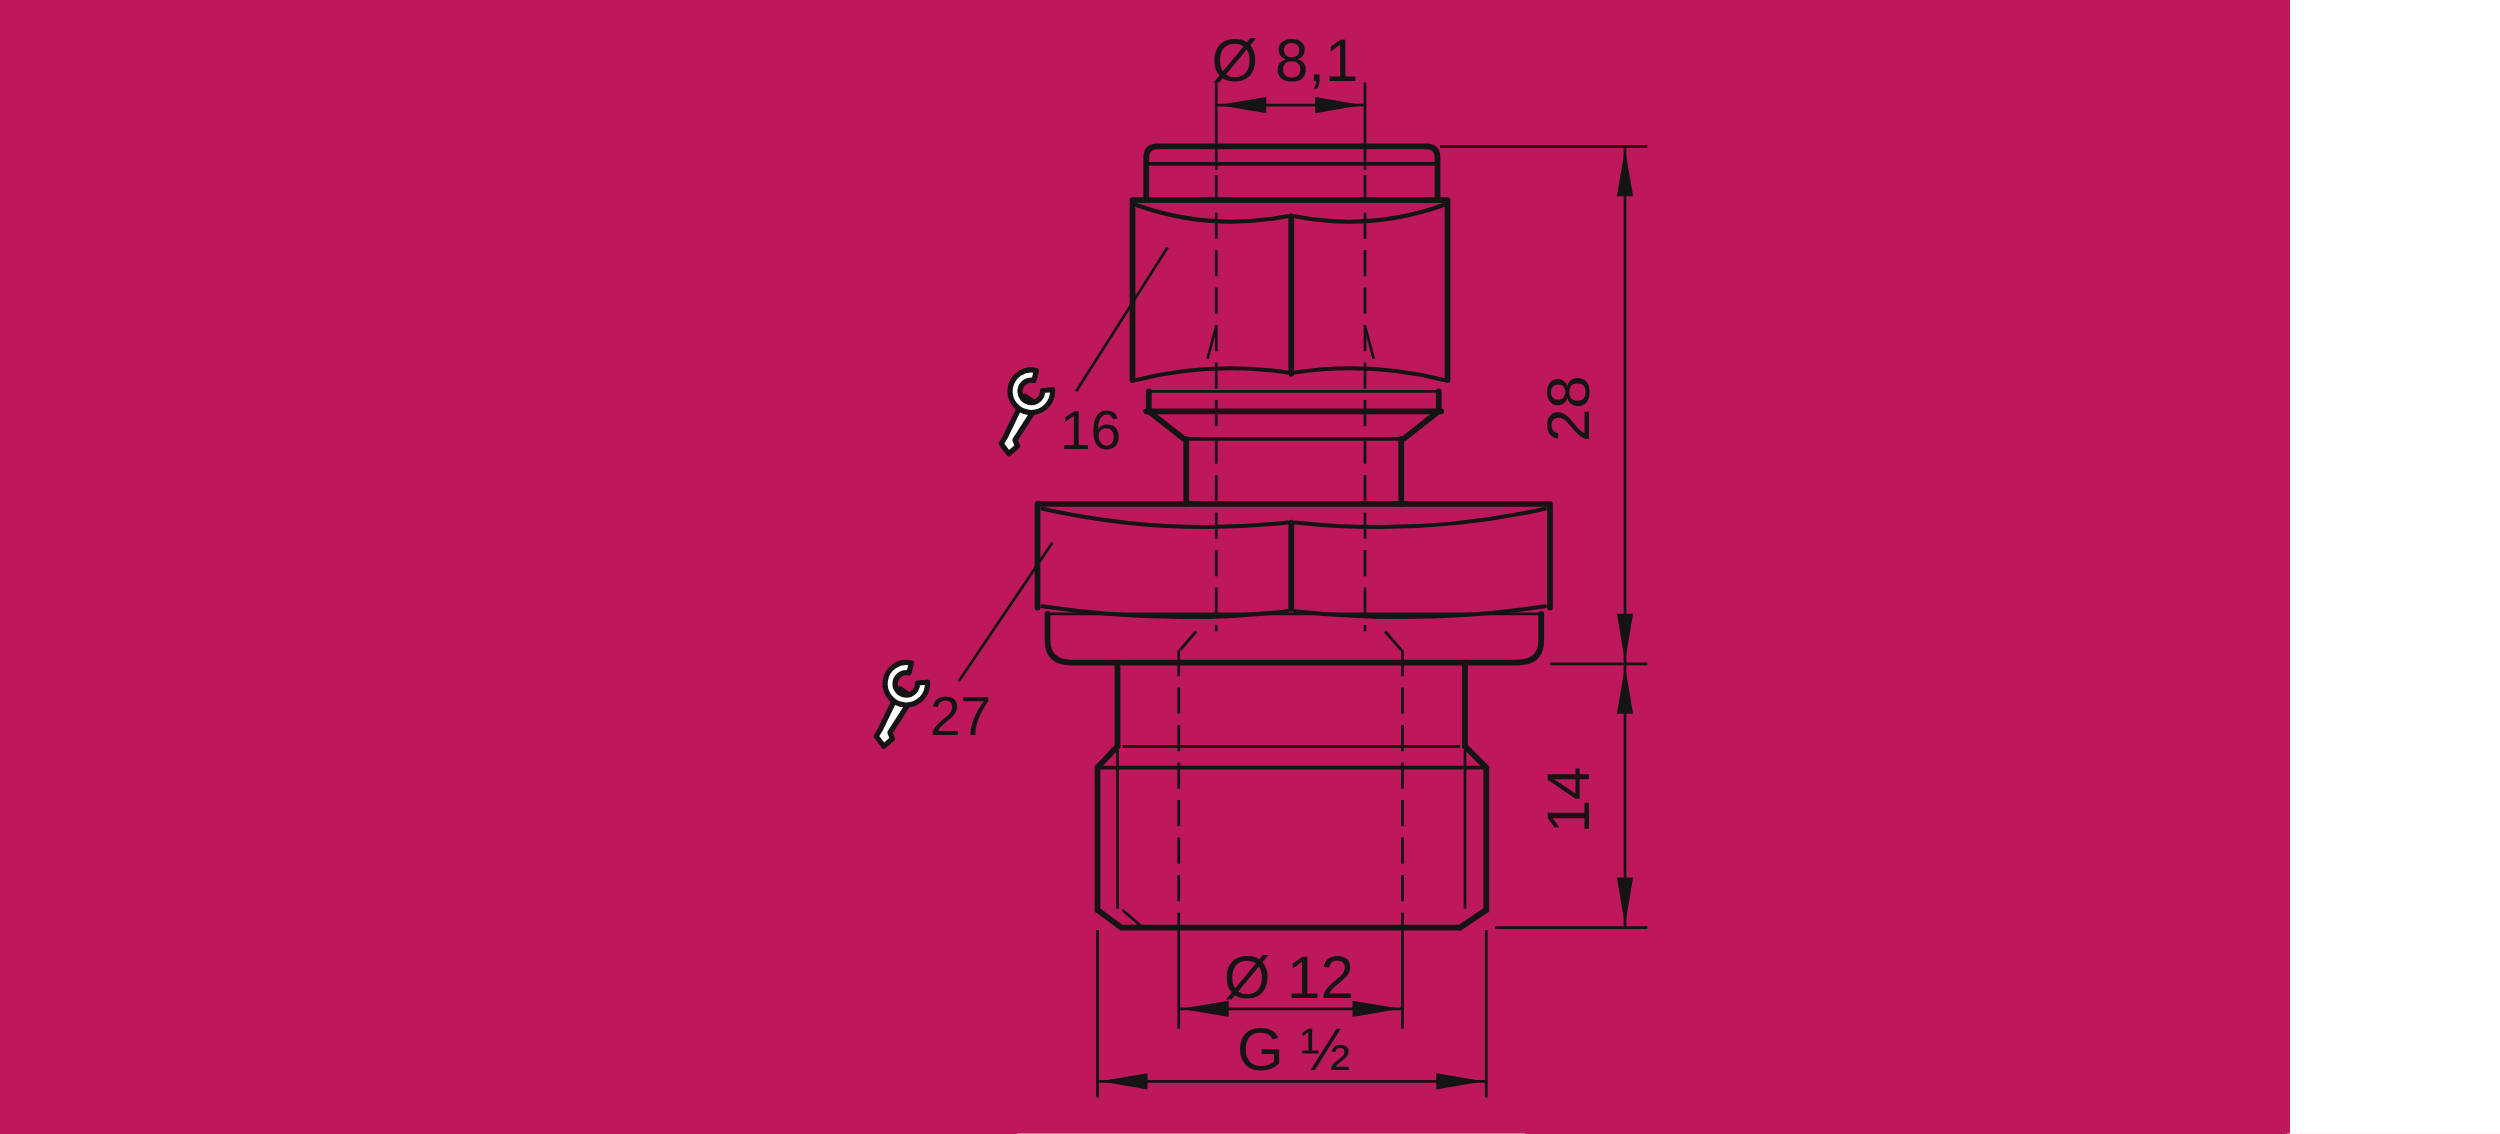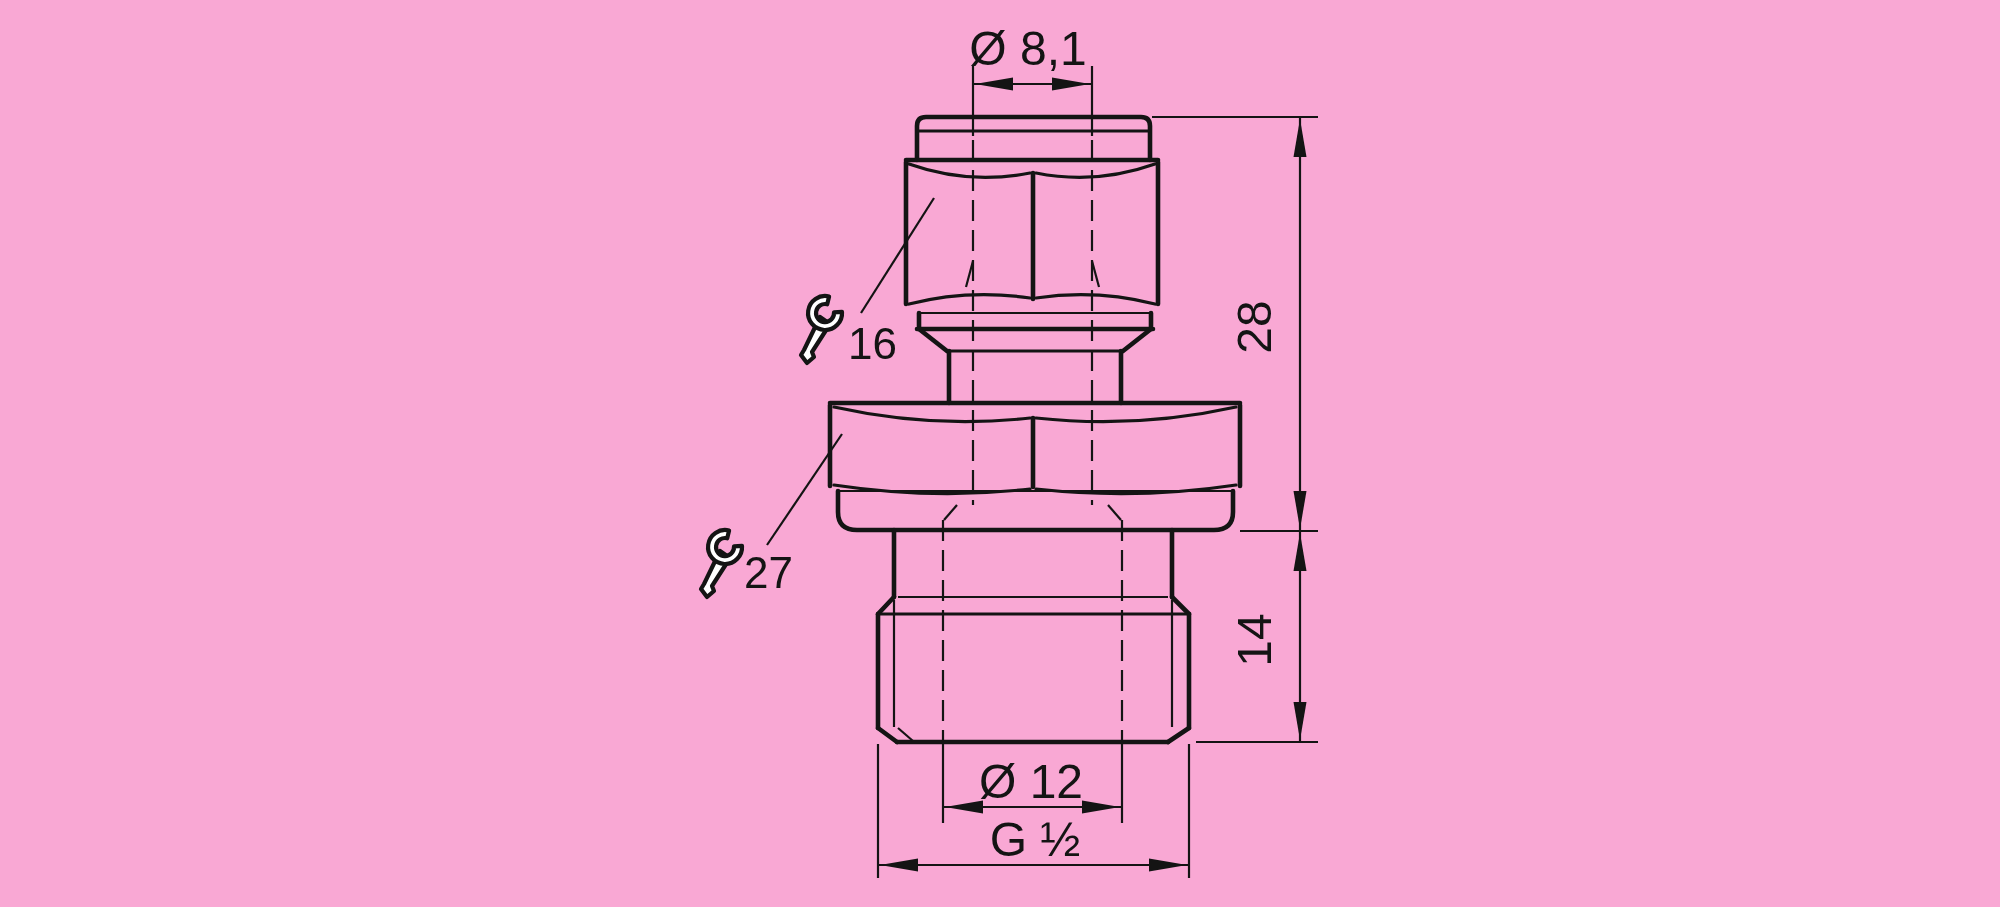--- a/index.html
+++ b/index.html
@@ -1,16 +1,16 @@
 <!DOCTYPE html>
 <html><head>
 <meta charset="utf-8">
 <style>
   html,body{margin:0;padding:0;background:#ffffff;}
-  .stage{position:relative;width:2000px;height:907px;background:#f9a8d4;overflow:hidden;}
+  .stage{position:relative;width:1832px;height:907px;background:#be185d;overflow:hidden;}
   svg{position:absolute;left:0;top:0;}
   text{font-family:"Liberation Sans", sans-serif;fill:#141414;}
   .dim-text{font-size:48px;}
   .wr-text{font-size:44px;}
   .bold{stroke:#141414;stroke-width:4.6;fill:none;stroke-linejoin:round;stroke-linecap:round;}
   .med{stroke:#141414;stroke-width:3;fill:none;stroke-linecap:round;}
   .arc{stroke:#141414;stroke-width:3.2;fill:none;stroke-linecap:round;}
   .thin{stroke:#141414;stroke-width:2.2;fill:none;stroke-linecap:butt;}
   .dash{stroke:#141414;stroke-width:2.2;fill:none;stroke-dasharray:21 9;}
   .arrow{fill:#141414;stroke:none;}

